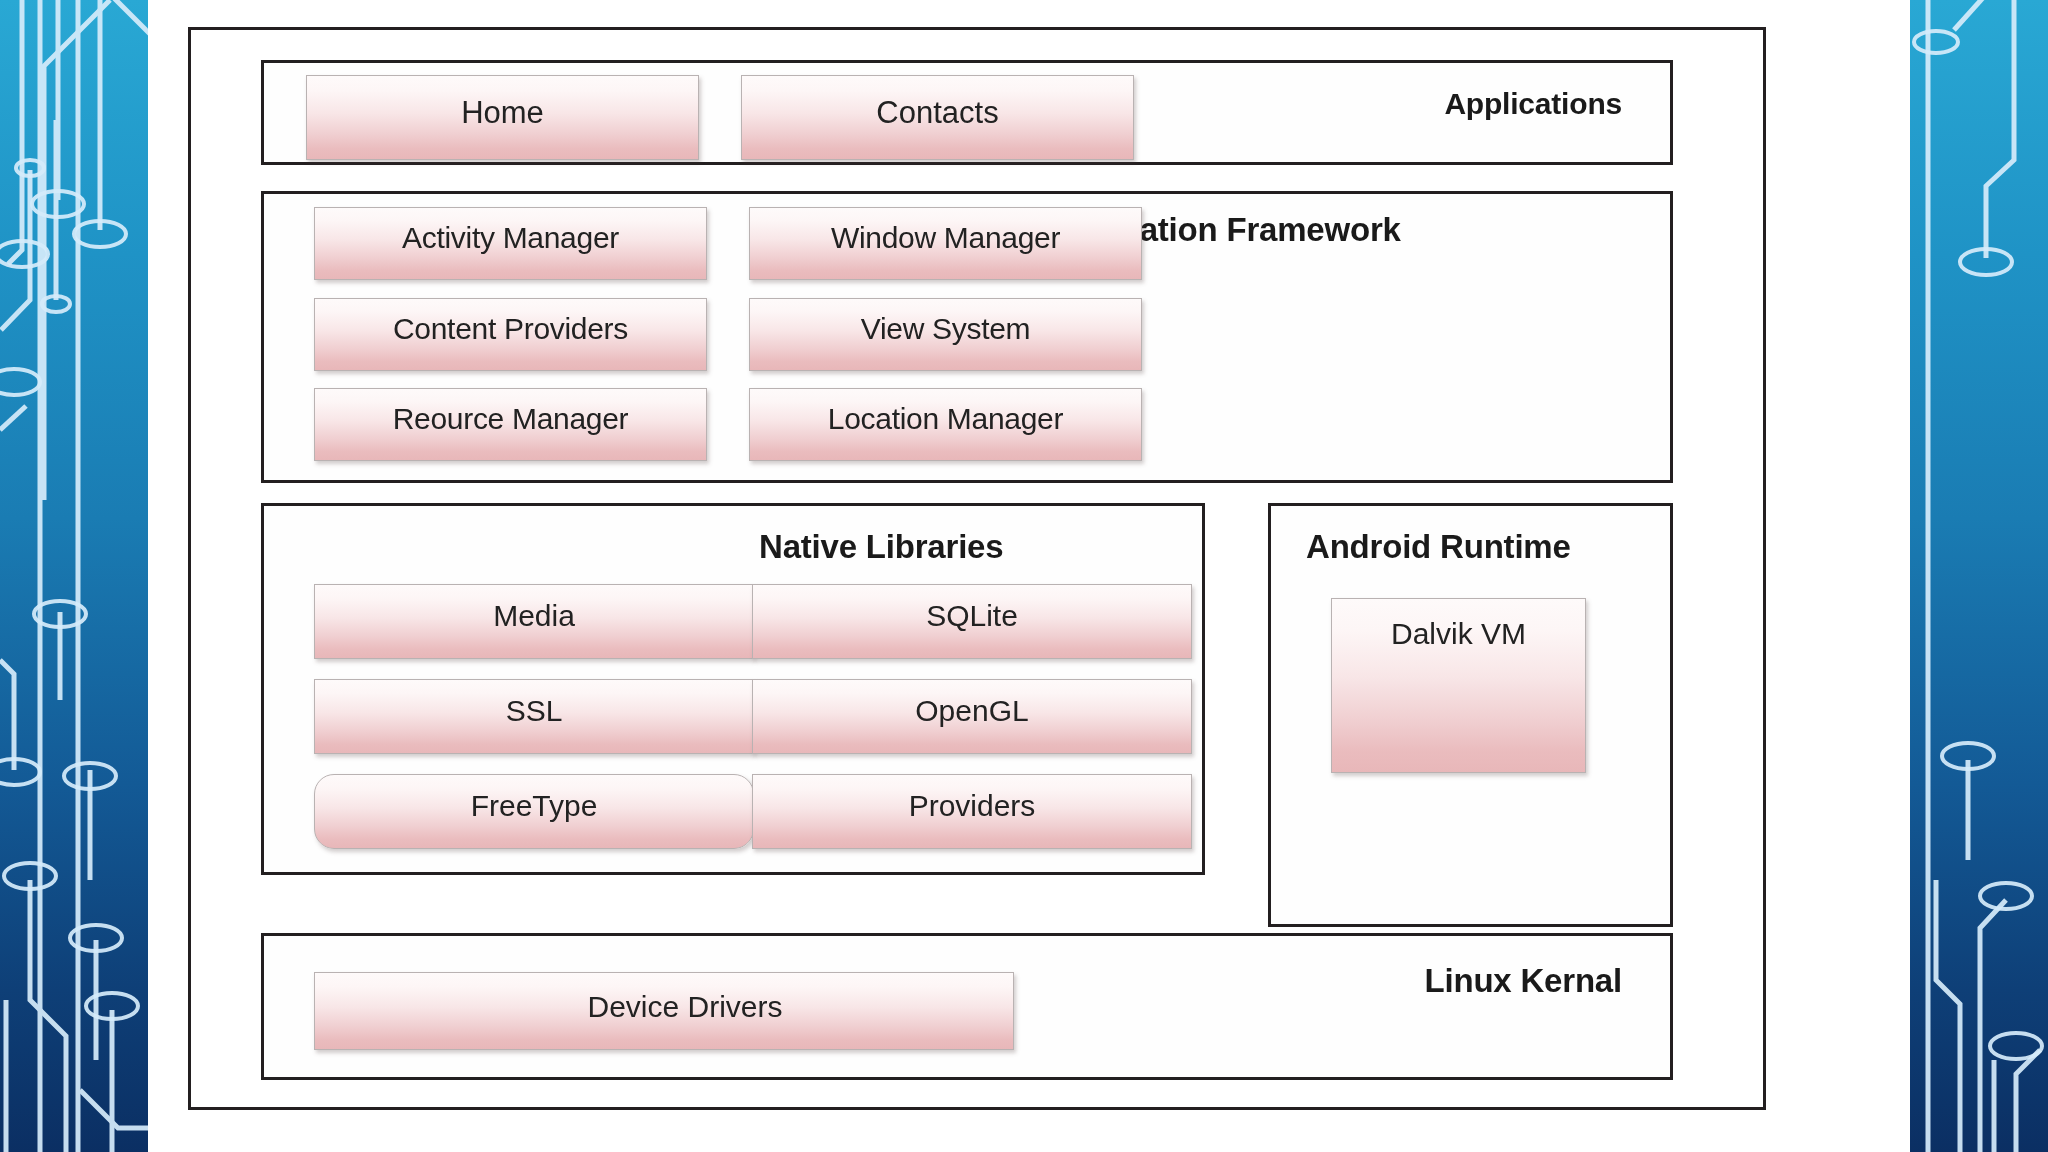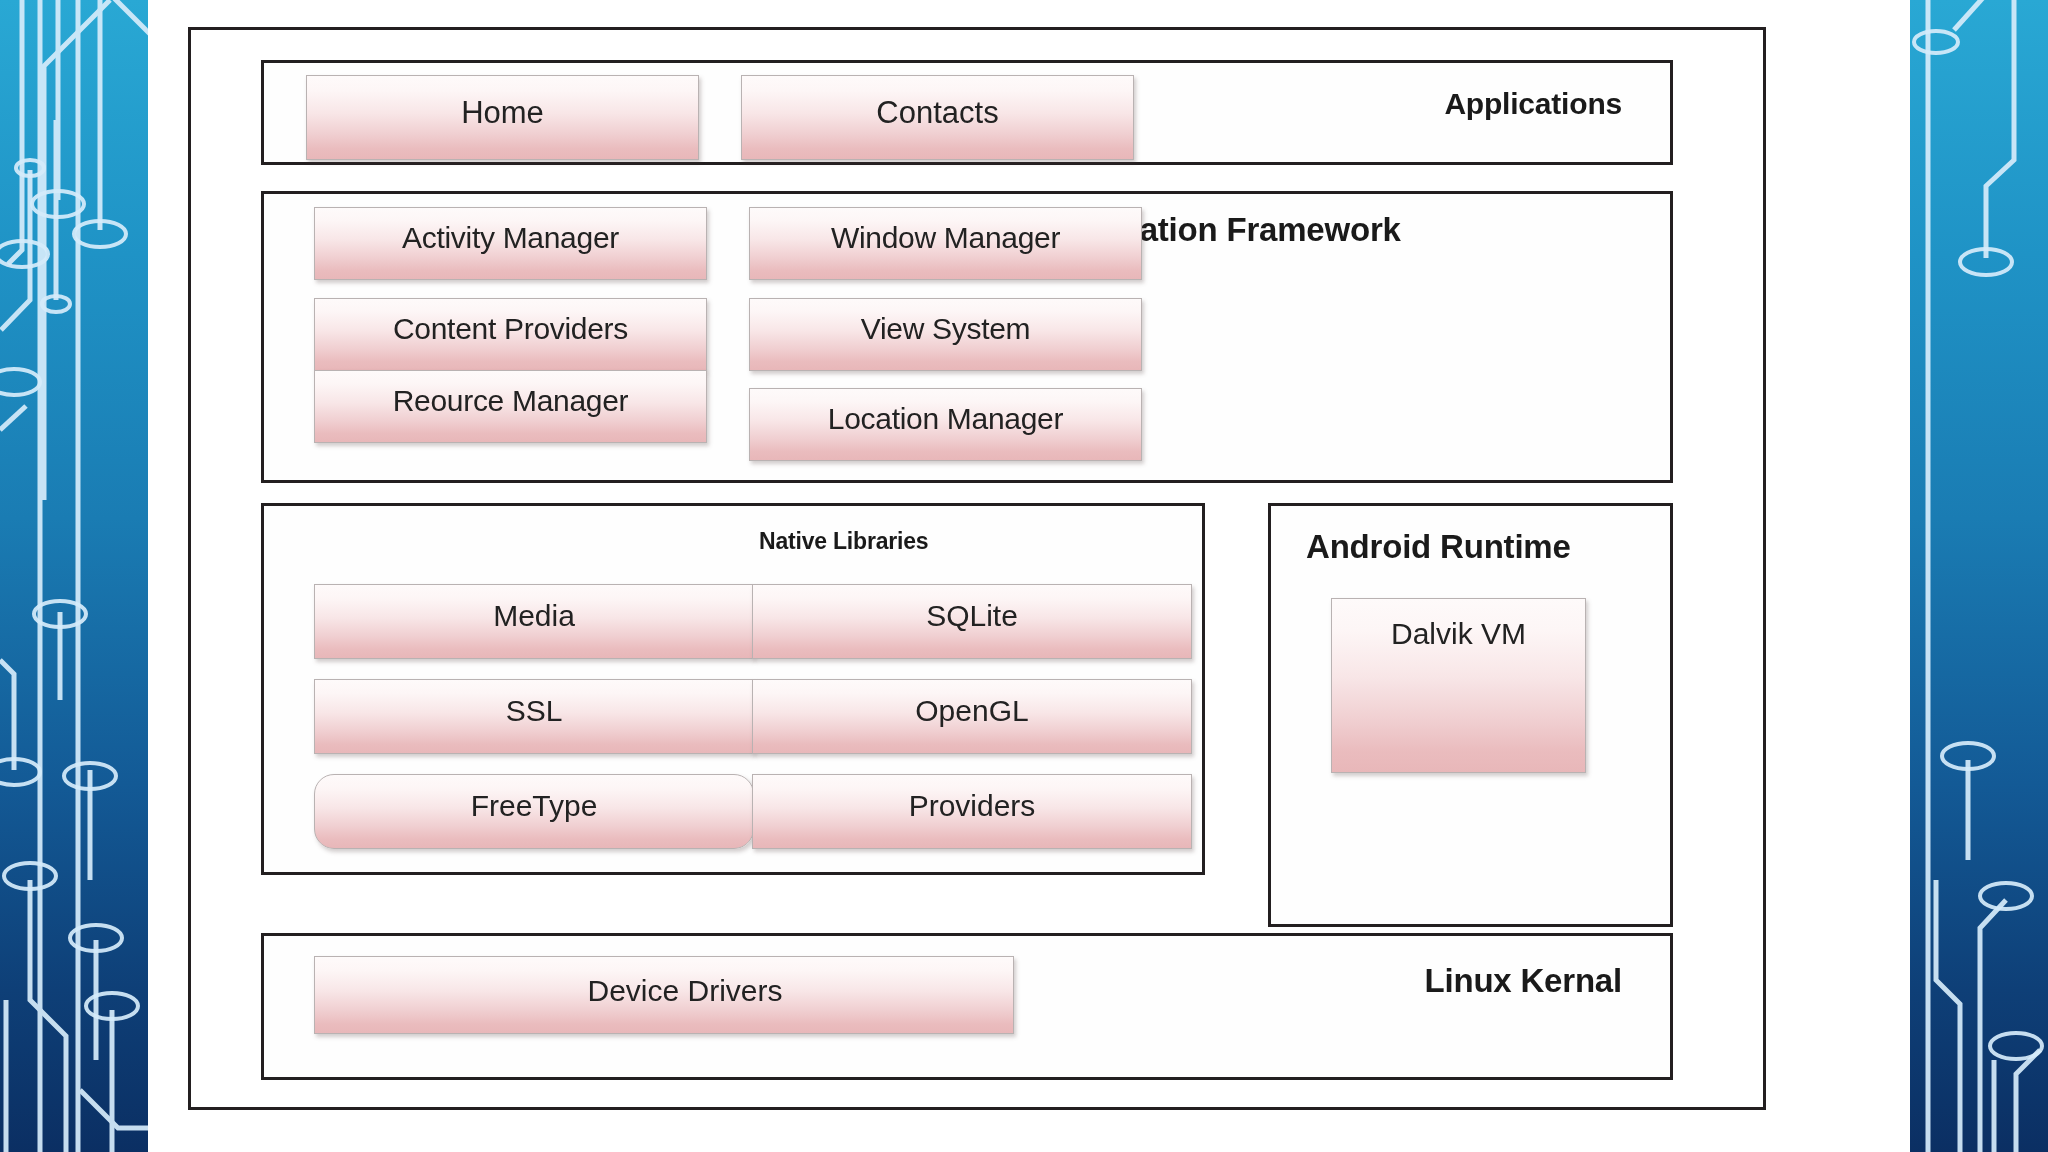--- a/index.html
+++ b/index.html
@@ -200,30 +200,30 @@
         <span class="node-label">Window Manager</span>
       </div>
 
       <div class="node fw-node" style="left:50px; top:104px;">
         <span class="node-label">Content Providers</span>
       </div>
       <div class="node fw-node" style="left:485px; top:104px;">
         <span class="node-label">View System</span>
       </div>
 
-      <div class="node fw-node" style="left:50px; top:176px;">
+      <div class="node fw-node" style="left:50px; top:194px;">
         <span class="node-label">Reource Manager</span>
       </div>
       <div class="node fw-node" style="left:485px; top:194px;">
         <span class="node-label">Location Manager</span>
       </div>
     </div>
 
     <div class="layer" style="left:70px; top:473px; width:944px; height:372px;">
-      <div class="layer-title" style="left:495px; top:22px; font-size:23px;">Native Libraries</div>
+      <div class="layer-title" style="left:495px; top:22px; font-size:33px;">Native Libraries</div>
 
       <div class="node lib-node" style="left:50px; top:78px;">
         <span class="node-label">Media</span>
       </div>
       <div class="node lib-node" style="left:488px; top:78px;">
         <span class="node-label">SQLite</span>
       </div>
 
       <div class="node lib-node" style="left:50px; top:173px;">
         <span class="node-label">SSL</span>
@@ -244,19 +244,19 @@
       <div class="layer-title" style="left:35px; top:22px; font-size:33px;">Android Runtime</div>
 
       <div class="node vm-node" style="left:60px; top:92px;">
         <span class="node-label">Dalvik VM</span>
       </div>
     </div>
 
     <div class="layer" style="left:70px; top:903px; width:1412px; height:147px;">
       <div class="layer-title" style="right:48px; top:26px; font-size:33px;">Linux Kernal</div>
 
-      <div class="node kern-node" style="left:50px; top:20px;padding-left:42px;">
+      <div class="node kern-node" style="left:50px; top:36px;padding-left:42px;">
         <span class="node-label">Device Drivers</span>
       </div>
     </div>
 
   </div>
 </div>
 
 </body></html>

